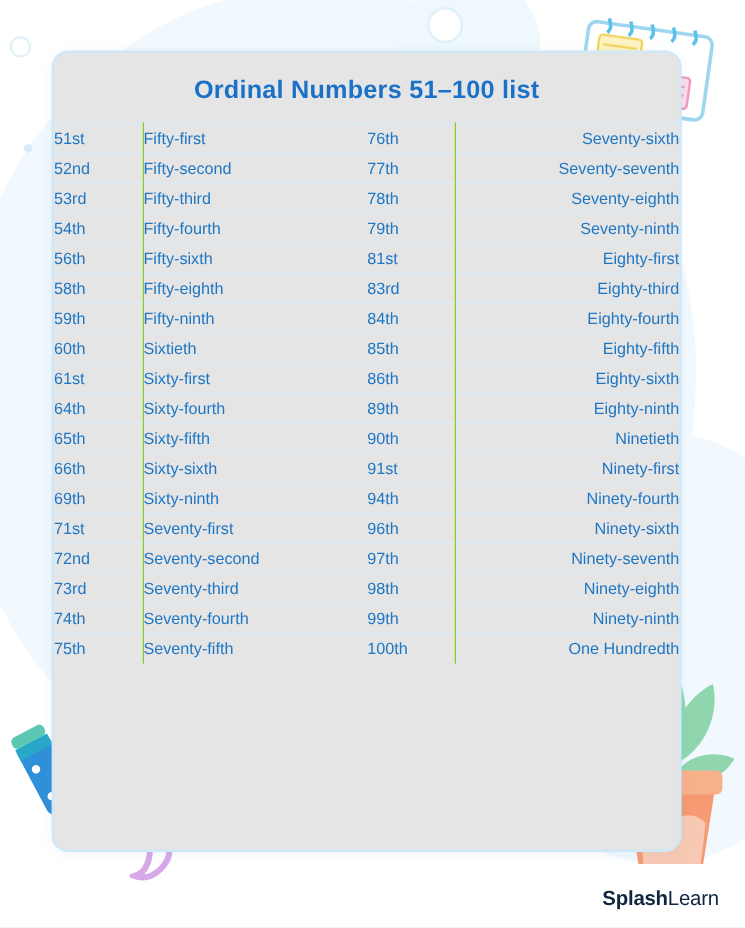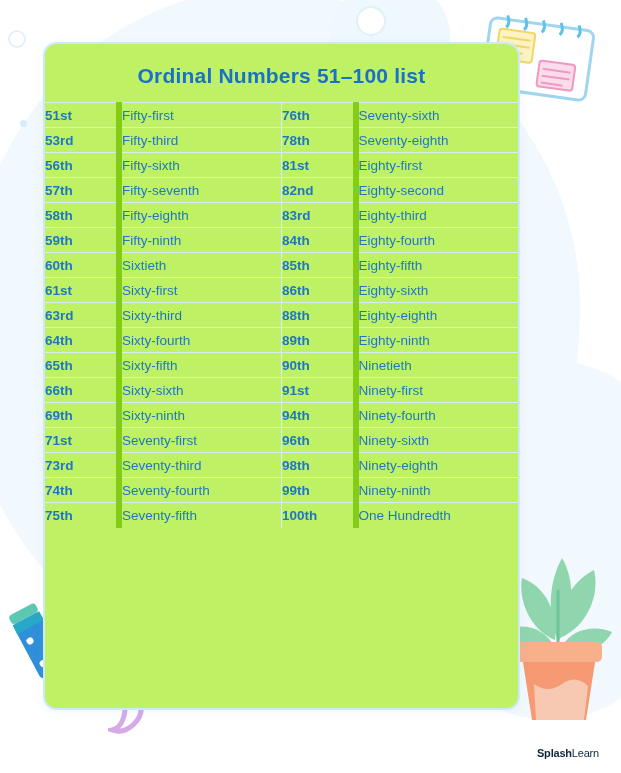--- a/index.html
+++ b/index.html
@@ -112,23 +112,23 @@
     width: 50px;
     height: 46px;
     z-index: 3;
   }
 
   
   #card {
     position: absolute;
     left: 43px;
     top: 42px;
-    width: 477px;
+    width: 525px;
     height: 668px;
-    background: #bef264;
+    background: #e5e5e5;
     border: 2px solid #cfe8f8;
     border-radius: 14px;
     box-shadow: 0 2px 10px rgba(120, 170, 200, 0.10);
     z-index: 4;
     box-sizing: border-box;
     overflow: hidden;
   }
 
   #card-title {
     text-align: center;
@@ -151,43 +151,44 @@
     height: 25px;
     font-size: 13.5px;
     color: #1f77c4;
     padding: 0;
     vertical-align: middle;
   }
   td.c-num {
     width: 74px;
     padding-left: 19px;
     color: #1f77c4;
-    font-weight: bold;
-    border-right: 6px solid #84cc16;
+    font-weight: normal;
+    border-right: 1px solid #84cc16;
     box-sizing: border-box;
   }
   td.c-word {
     padding-left: 21px;
     color: #23a0a8;
     border-right: 1px solid #d8ecf8;
     box-sizing: border-box;
   }
   td.c-word.last {
     border-right: none;
+    text-align: right;
   }
   tr.first-row td {
     border-top: 1px solid #d8ecf8;
   }
 
   
   #footer-logo {
     position: absolute;
     right: 22px;
     bottom: 14px;
-    font-size: 11px;
+    font-size: 17px;
     color: #0d2a4a;
     z-index: 5;
     letter-spacing: -0.2px;
   }
   #footer-logo .splash {
     font-weight: bold;
     color: #10263f;
   }
   #footer-logo .learn {
     font-weight: normal;
@@ -259,38 +260,44 @@
 
   <table class="ord-table">
     <tbody id="table-body">
         <tr class="first-row">
           <td class="c-num">51st</td>
           <td class="c-word">Fifty-first</td>
           <td class="c-num">76th</td>
           <td class="c-word last">Seventy-sixth</td>
         </tr>
         <tr>
+          <td class="c-num">52nd</td>
+          <td class="c-word">Fifty-second</td>
+          <td class="c-num">77th</td>
+          <td class="c-word last">Seventy-seventh</td>
+        </tr>
+        <tr>
           <td class="c-num">53rd</td>
           <td class="c-word">Fifty-third</td>
           <td class="c-num">78th</td>
           <td class="c-word last">Seventy-eighth</td>
         </tr>
         <tr>
+          <td class="c-num">54th</td>
+          <td class="c-word">Fifty-fourth</td>
+          <td class="c-num">79th</td>
+          <td class="c-word last">Seventy-ninth</td>
+        </tr>
+        <tr>
           <td class="c-num">56th</td>
           <td class="c-word">Fifty-sixth</td>
           <td class="c-num">81st</td>
           <td class="c-word last">Eighty-first</td>
         </tr>
         <tr>
-          <td class="c-num">57th</td>
-          <td class="c-word">Fifty-seventh</td>
-          <td class="c-num">82nd</td>
-          <td class="c-word last">Eighty-second</td>
-        </tr>
-        <tr>
           <td class="c-num">58th</td>
           <td class="c-word">Fifty-eighth</td>
           <td class="c-num">83rd</td>
           <td class="c-word last">Eighty-third</td>
         </tr>
         <tr>
           <td class="c-num">59th</td>
           <td class="c-word">Fifty-ninth</td>
           <td class="c-num">84th</td>
           <td class="c-word last">Eighty-fourth</td>
@@ -301,26 +308,20 @@
           <td class="c-num">85th</td>
           <td class="c-word last">Eighty-fifth</td>
         </tr>
         <tr>
           <td class="c-num">61st</td>
           <td class="c-word">Sixty-first</td>
           <td class="c-num">86th</td>
           <td class="c-word last">Eighty-sixth</td>
         </tr>
         <tr>
-          <td class="c-num">63rd</td>
-          <td class="c-word">Sixty-third</td>
-          <td class="c-num">88th</td>
-          <td class="c-word last">Eighty-eighth</td>
-        </tr>
-        <tr>
           <td class="c-num">64th</td>
           <td class="c-word">Sixty-fourth</td>
           <td class="c-num">89th</td>
           <td class="c-word last">Eighty-ninth</td>
         </tr>
         <tr>
           <td class="c-num">65th</td>
           <td class="c-word">Sixty-fifth</td>
           <td class="c-num">90th</td>
           <td class="c-word last">Ninetieth</td>
@@ -337,20 +338,26 @@
           <td class="c-num">94th</td>
           <td class="c-word last">Ninety-fourth</td>
         </tr>
         <tr>
           <td class="c-num">71st</td>
           <td class="c-word">Seventy-first</td>
           <td class="c-num">96th</td>
           <td class="c-word last">Ninety-sixth</td>
         </tr>
         <tr>
+          <td class="c-num">72nd</td>
+          <td class="c-word">Seventy-second</td>
+          <td class="c-num">97th</td>
+          <td class="c-word last">Ninety-seventh</td>
+        </tr>
+        <tr>
           <td class="c-num">73rd</td>
           <td class="c-word">Seventy-third</td>
           <td class="c-num">98th</td>
           <td class="c-word last">Ninety-eighth</td>
         </tr>
         <tr>
           <td class="c-num">74th</td>
           <td class="c-word">Seventy-fourth</td>
           <td class="c-num">99th</td>
           <td class="c-word last">Ninety-ninth</td>

